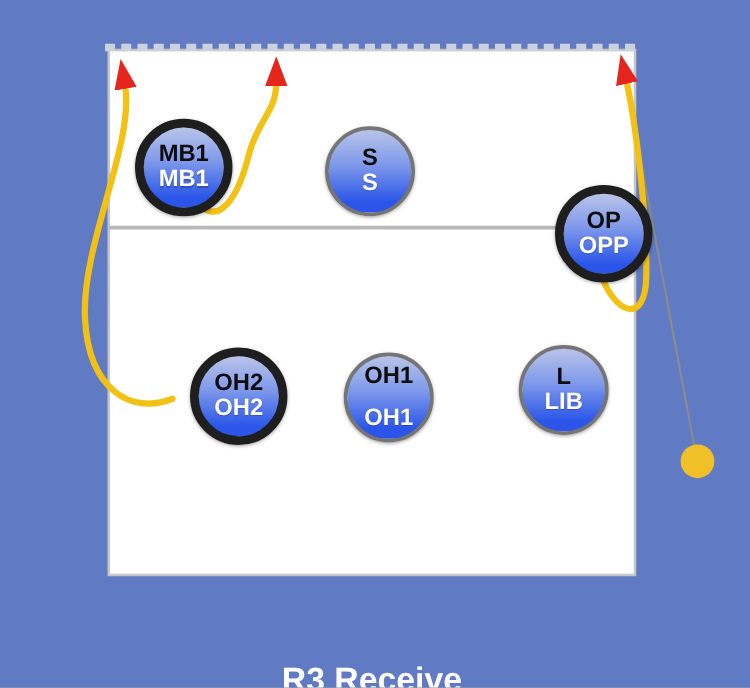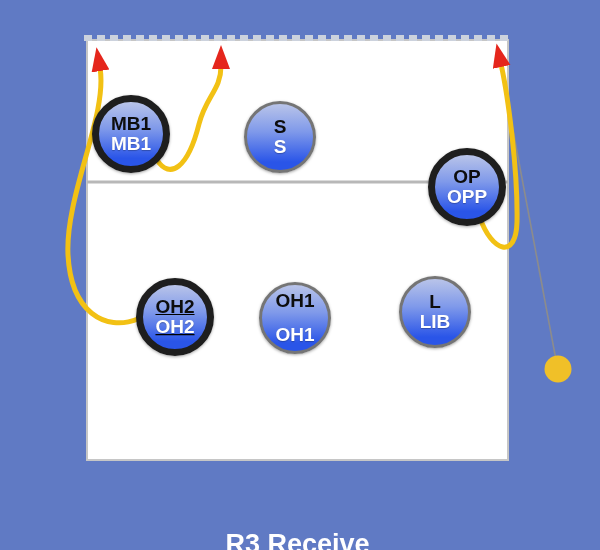--- a/index.html
+++ b/index.html
@@ -17,21 +17,21 @@
     background:var(--background);
   }
   .stage svg{position:absolute; left:0; top:0;}
   .court-rect{fill:var(--court); stroke:var(--court-line); stroke-width:2;}
   .net-line{stroke:var(--net-dash); stroke-width:6; stroke-dasharray:8 5; fill:none;}
   .attack-line{stroke:var(--attack-line); stroke-width:3;}
   .serve-line{stroke:var(--serve-line); stroke-width:1.6; fill:none;}
   .move-path{stroke:var(--path-yellow); stroke-width:5; fill:none; stroke-linecap:round;}
   .arrow-head{fill:var(--arrow-red);}
   .ball-dot{fill:var(--ball);}
-  .players{position:absolute; left:0; top:0; width:495px; height:550px;}
+  .players{position:absolute; left:16px; top:0; width:495px; height:550px;}
   .player{
     position:absolute; width:64px; height:64px; border-radius:50%;
     transform:translate(-50%,-50%);
     background:linear-gradient(180deg, var(--player-top) 0%, var(--player-mid) 42%, var(--player-bottom) 88%);
     display:flex; flex-direction:column; align-items:center; justify-content:center;
     box-shadow:0 1px 3px rgba(0,0,0,0.35);
   }
   .player.highlighted{border:7px solid var(--highlight-ring);}
   .player.normal{border:3px solid var(--normal-ring); width:66px; height:66px;}
   .p-top,.p-bottom{font-weight:bold; font-size:19px; line-height:20px; letter-spacing:0;}
@@ -75,21 +75,21 @@
       <div class="p-bottom">MB1</div>
     </div>
     <div class="player normal" style="left: 280px; top: 137px;">
       <div class="p-top">S</div>
       <div class="p-bottom">S</div>
     </div>
     <div class="player highlighted" style="left: 467px; top: 187px;">
       <div class="p-top">OP</div>
       <div class="p-bottom">OPP</div>
     </div>
-    <div class="player highlighted" style="left: 175px; top: 317px; text-decoration: underline;">
+    <div class="player highlighted" style="left: 175px; top: 317px;">
       <div class="p-top">OH2</div>
       <div class="p-bottom">OH2</div>
     </div>
     <div class="player normal" style="left: 295px; top: 318px; gap: 14px;">
       <div class="p-top">OH1</div>
       <div class="p-bottom">OH1</div>
     </div>
     <div class="player normal" style="left: 435px; top: 312px;">
       <div class="p-top">L</div>
       <div class="p-bottom">LIB</div>

